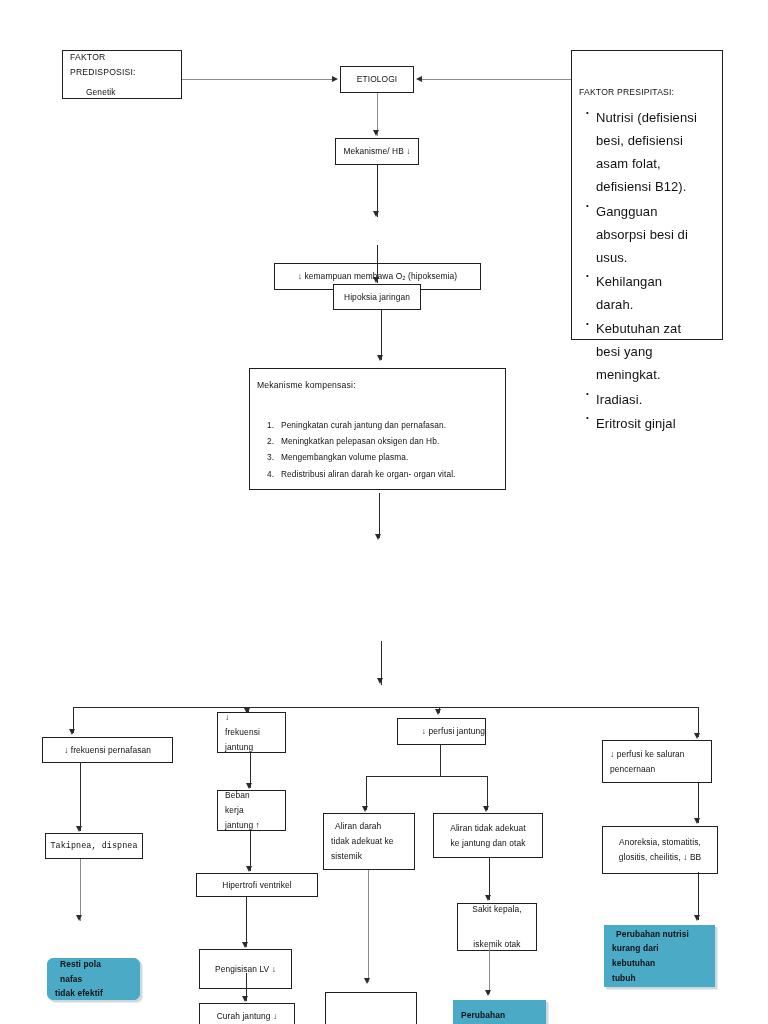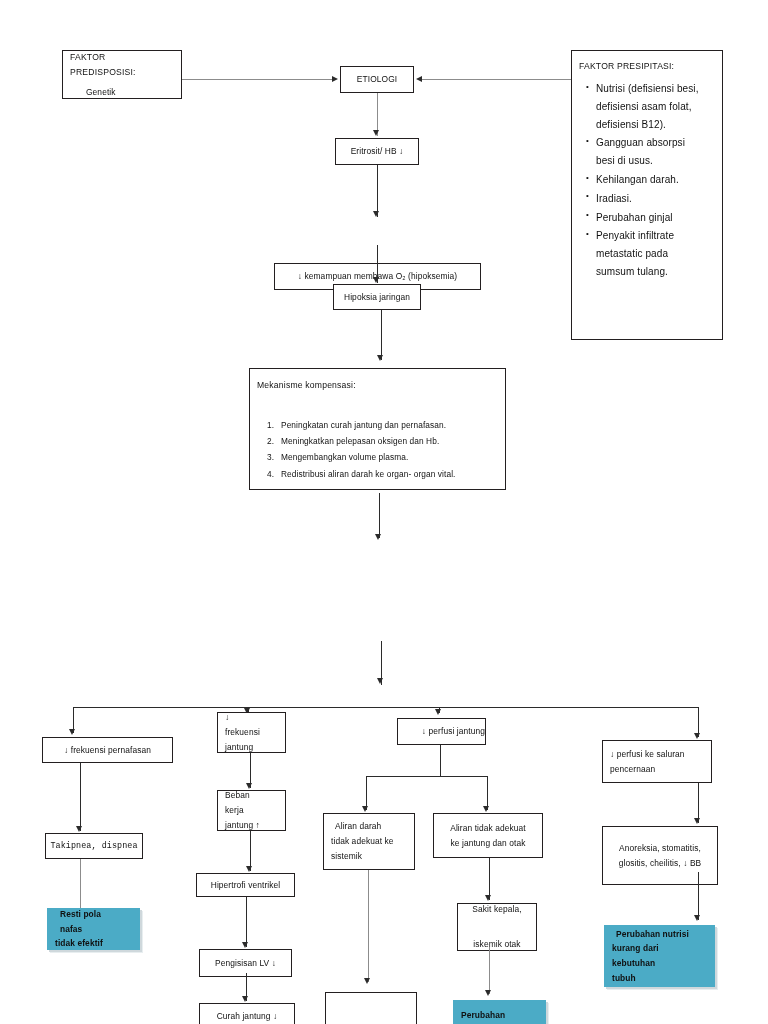--- a/index.html
+++ b/index.html
@@ -52,21 +52,21 @@
     display: block;
     font-size: 8.6px;
     letter-spacing: 0.2px;
     margin-bottom: 2px;
   }
   .bullets { margin: 0; padding: 0; list-style: none; }
   .bullets li {
     position: relative;
     padding-left: 11px;
     margin-bottom: 1px;
-    font-size: 10px;
+    font-size: 13px;
     line-height: 1.78;
   }
   .bullets li::before {
     content: "\2022";
     position: absolute;
     left: 1px;
     top: -0.5px;
     font-size: 8px;
   }
   .numlist { margin: 0; padding: 0; list-style: none; }
@@ -114,46 +114,46 @@
 <body>
 
 <div id="canvas">
 
   <div class="node left" style="left:62px; top:50px; width:120px; height:49px;">
     <span class="panel-title">FAKTOR PREDISPOSISI:</span>
     <span class="ln" style="padding-left:16px; margin-top:3px;">Genetik</span>
   </div>
 
   <div class="node left" style="left:571px; top:50px; width:152px; height:290px; justify-content:flex-start; padding-top:8px;">
-    <span class="panel-title" style="margin-bottom:6px;">FAKTOR  PRESIPITASI:</span>
+    <span class="panel-title" style="margin-bottom:6px;margin-top:26px;">FAKTOR  PRESIPITASI:</span>
     <ul class="bullets" style="padding-left:6px;">
       <li>Nutrisi (defisiensi besi, defisiensi  asam  folat, defisiensi B12).</li>
       <li>Gangguan absorpsi  besi di usus.</li>
       <li>Kehilangan darah.</li>
+      <li>Kebutuhan zat  besi  yang meningkat.</li>
       <li>Iradiasi.</li>
-      <li>Perubahan ginjal</li>
-      <li>Penyakit infiltrate metastatic pada sumsum tulang.</li>
+      <li>Eritrosit ginjal</li>
     </ul>
   </div>
 
   <div class="node center" style="left:340px; top:66px; width:74px; height:27px;">
     <span class="ln">ETIOLOGI</span>
   </div>
 
   <div class="hline faint" style="left:182px; top:79px; width:150px;"></div>
   <div class="arrow-r" style="left:332px; top:75.5px;"></div>
 
   <div class="hline faint" style="left:422px; top:79px; width:149px;"></div>
   <div class="arrow-l" style="left:416px; top:75.5px;"></div>
 
   <div class="vline faint" style="left:377px; top:93px; height:43px;"></div>
   <div class="arrow-d" style="left:373.4px; top:130px;"></div>
 
   <div class="node center" style="left:335px; top:138px; width:84px; height:27px;">
-    <span class="ln">Eritrosit/ HB ↓</span>
+    <span class="ln">Mekanisme/ HB ↓</span>
   </div>
 
   <div class="vline" style="left:377px; top:165px; height:52px;"></div>
   <div class="arrow-d" style="left:373.4px; top:211px;"></div>
 
   <div class="node center" style="left:274px; top:218px; width:207px; height:27px;margin-top:45px;">
     <span class="ln">↓ kemampuan  membawa  O₂  (hipoksemia)</span>
   </div>
 
   <div class="vline" style="left:377px; top:245px; height:38px;"></div>
@@ -215,49 +215,49 @@
   <div class="vline" style="left:80px; top:763px; height:68px;"></div>
   <div class="arrow-d" style="left:76.4px; top:826px;"></div>
 
   <div class="node center" style="left:45px; top:833px; width:98px; height:26px;font-family:Liberation Mono, monospace;">
     <span class="ln">Takipnea, dispnea</span>
   </div>
 
   <div class="vline faint" style="left:80px; top:859px; height:62px;"></div>
   <div class="arrow-d" style="left:76.4px; top:915px;"></div>
 
-  <div class="node teal left" style="left:47px; top:908px; width:93px; height:42px;">
+  <div class="node teal left" style="left:47px; top:958px; width:93px; height:42px;border-radius:6px;">
     <span class="ln" style="padding-left:5px;">Resti pola nafas</span>
     <span class="ln">tidak efektif</span>
   </div>
 
   <div class="node left" style="left:217px; top:712px; width:69px; height:41px;">
     <span class="ln">↓ frekuensi</span>
     <span class="ln">jantung</span>
   </div>
 
   <div class="vline" style="left:250px; top:753px; height:35px;"></div>
   <div class="arrow-d" style="left:246.4px; top:783px;"></div>
 
   <div class="node left" style="left:217px; top:790px; width:69px; height:41px;">
     <span class="ln">Beban kerja</span>
     <span class="ln">jantung  ↑</span>
   </div>
 
   <div class="vline" style="left:250px; top:831px; height:40px;"></div>
   <div class="arrow-d" style="left:246.4px; top:866px;"></div>
 
-  <div class="node center" style="left:196px; top:873px; width:99px; height:24px;">
+  <div class="node center" style="left:196px; top:873px; width:122px; height:24px;">
     <span class="ln">Hipertrofi ventrikel</span>
   </div>
 
   <div class="vline" style="left:246px; top:897px; height:50px;"></div>
   <div class="arrow-d" style="left:242.4px; top:942px;"></div>
 
-  <div class="node center" style="left:199px; top:949px; width:93px; height:28px;">
+  <div class="node center" style="left:199px; top:949px; width:93px; height:40px;">
     <span class="ln">Pengisisan LV ↓</span>
   </div>
 
   <div class="vline" style="left:246px; top:973px; height:28px;"></div>
   <div class="arrow-d" style="left:242.4px; top:996px;"></div>
 
   <div class="node center" style="left:199px; top:1003px; width:96px; height:26px;">
     <span class="ln">Curah jantung  ↓</span>
   </div>
 
@@ -305,21 +305,21 @@
   </div>
 
   <div class="node left" style="left:602px; top:740px; width:110px; height:43px;">
     <span class="ln">↓ perfusi ke saluran</span>
     <span class="ln">pencernaan</span>
   </div>
 
   <div class="vline" style="left:698px; top:783px; height:40px;"></div>
   <div class="arrow-d" style="left:694.4px; top:818px;"></div>
 
-  <div class="node center" style="left:602px; top:826px; width:116px; height:59px;">
+  <div class="node center" style="left:602px; top:826px; width:116px; height:48px;">
     <span class="ln">Anoreksia, stomatitis,</span>
     <span class="ln">glositis, cheilitis, ↓ BB</span>
   </div>
 
   <div class="vline" style="left:698px; top:872px; height:48px;"></div>
   <div class="arrow-d" style="left:694.4px; top:915px;"></div>
 
   <div class="node teal left" style="left:604px; top:925px; width:111px; height:62px;">
     <span class="ln" style="padding-left:4px;">Perubahan nutrisi</span>
     <span class="ln">kurang dari kebutuhan</span>

